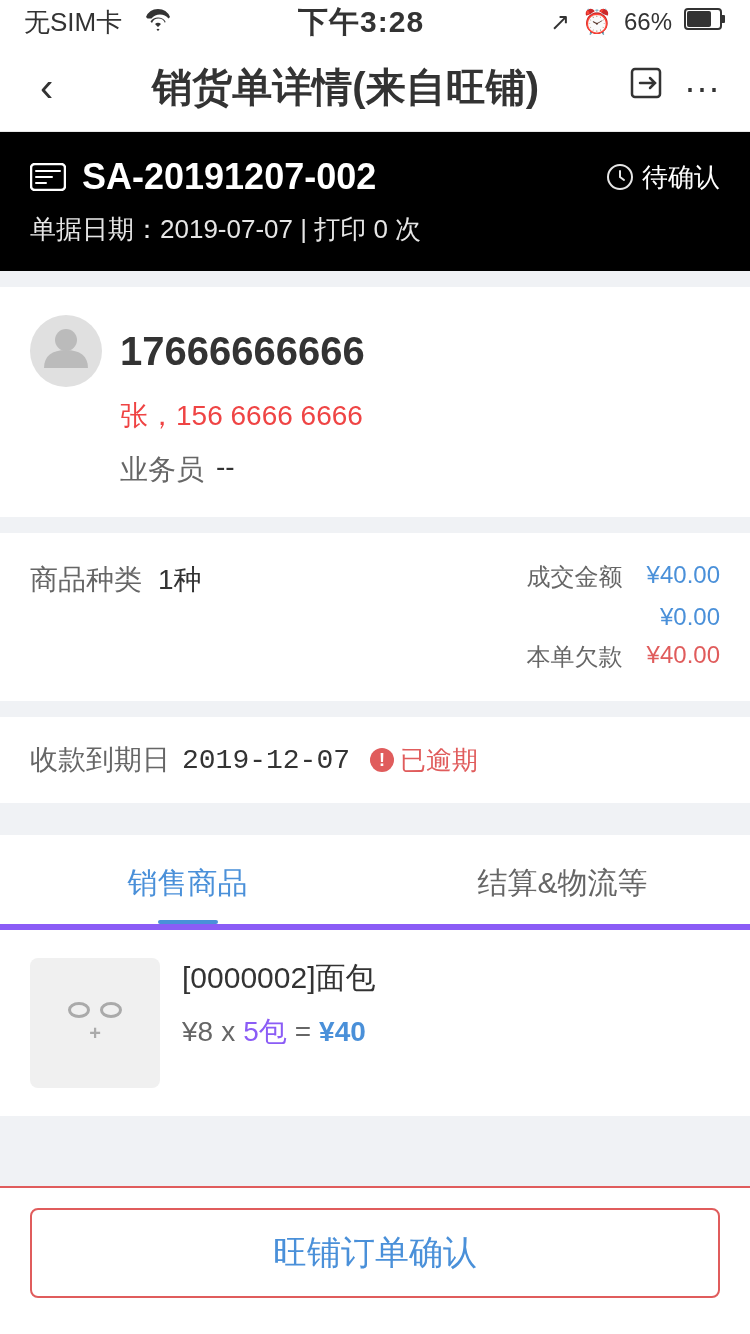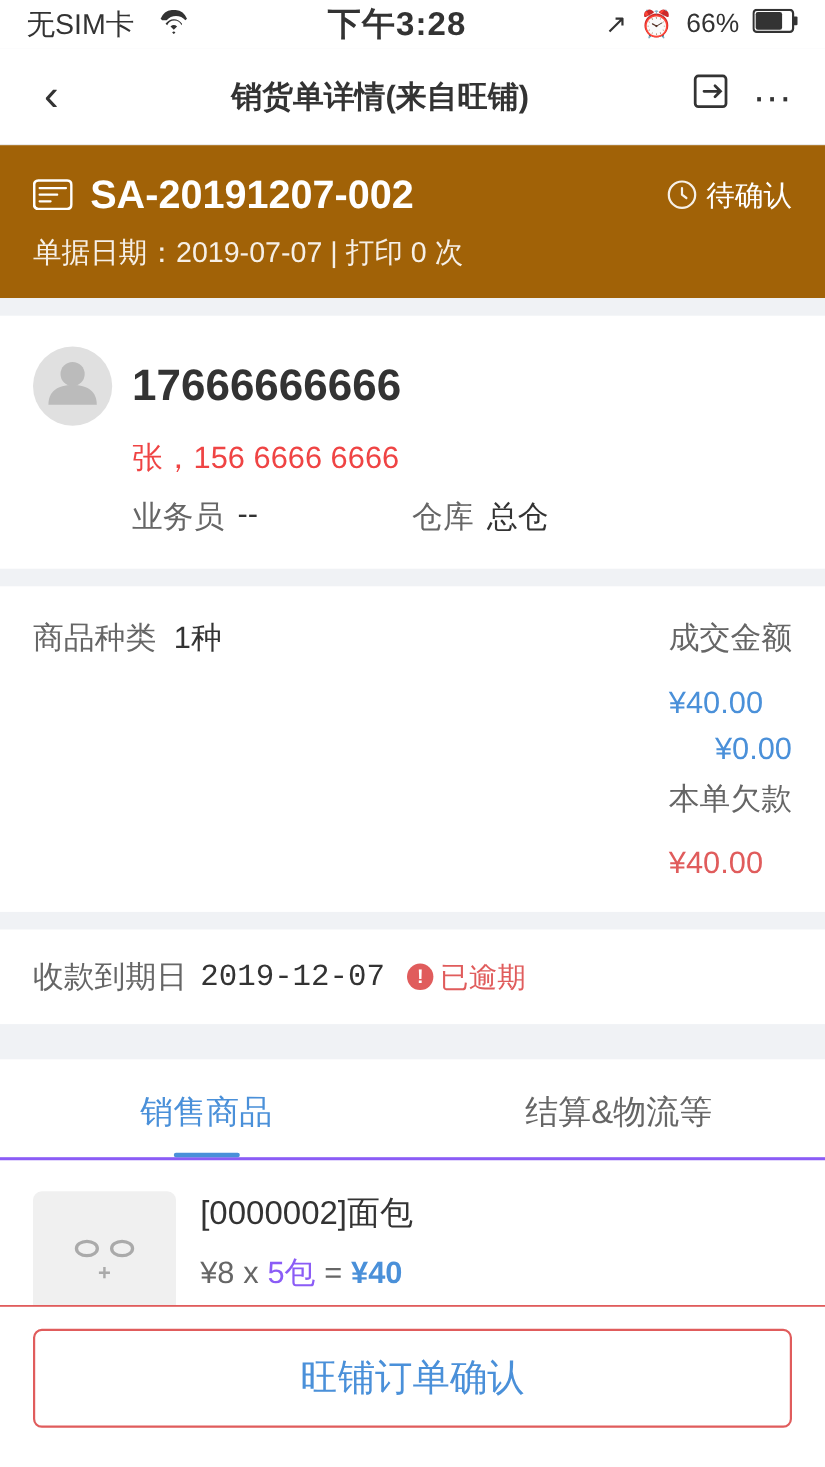--- a/index.html
+++ b/index.html
@@ -53,37 +53,37 @@
       padding: 0 30px;
       border-bottom: 1px solid #e8e8e8;
     }
     .nav-back {
       font-size: 40px;
       color: #333;
       cursor: pointer;
       padding: 10px;
     }
     .nav-title {
-      font-size: 28px;
+      font-size: 40px;
       font-weight: 600;
       color: #333;
     }
     .nav-actions {
       display: flex;
       align-items: center;
       gap: 20px;
     }
     .nav-share-icon, .nav-more-icon {
       font-size: 36px;
       color: #333;
     }
 
     
     .order-header {
-      background: #a16207;
+      background: #000000;
       padding: 24px 30px;
       margin-top: 0;
     }
     .order-header-top {
       display: flex;
       justify-content: space-between;
       align-items: center;
       margin-bottom: 14px;
     }
     .order-id {
@@ -183,22 +183,21 @@
     .summary-val { color: #333; }
     .summary-right {
       display: flex;
       flex-direction: column;
       align-items: flex-end;
       gap: 10px;
     }
     .summary-row {
       display: flex;
       gap: 24px;
-      font-size: 28px;
-      flex-direction: column;
+      font-size: 24px;
     }
     .amount-label { color: #666; }
     .amount-value { color: #4a90d9; font-weight: 500; }
     .amount-value-red { color: #e05c5c; font-weight: 500; }
 
     
     .due-section {
       background: #fff;
       padding: 24px 30px;
       margin-bottom: 16px;
@@ -230,21 +229,21 @@
       font-weight: 700;
     }
 
     
     .tabs-section {
       background: #fff;
       margin-bottom: 0;
     }
     .tabs-bar {
       display: flex;
-      border-bottom: 3px solid #8b5cf6;
+      border-bottom: 6px solid #8b5cf6;
     }
     .tab-item {
       flex: 1;
       text-align: center;
       padding: 28px 0 20px;
       font-size: 30px;
       position: relative;
       cursor: pointer;
     }
     .tab-item.active {
@@ -436,24 +435,20 @@
       </span>
     </div>
     <span class="customer-phone">17666666666</span>
   </div>
   <div class="customer-name">张，156 6666 6666</div>
   <div class="customer-meta">
     <div class="meta-item">
       <span class="meta-label">业务员</span>
       <span class="meta-value">--</span>
     </div>
-    <div class="meta-item" style="margin-left:80px">
-      <span class="meta-label">仓库</span>
-      <span class="meta-value">总仓</span>
-    </div>
   </div>
 </div>
 
 <div class="summary-section card">
   <div class="summary-left">
     <span class="summary-label">商品种类</span>
     <span class="summary-val">1种</span>
   </div>
   <div class="summary-right">
     <div class="summary-row">

